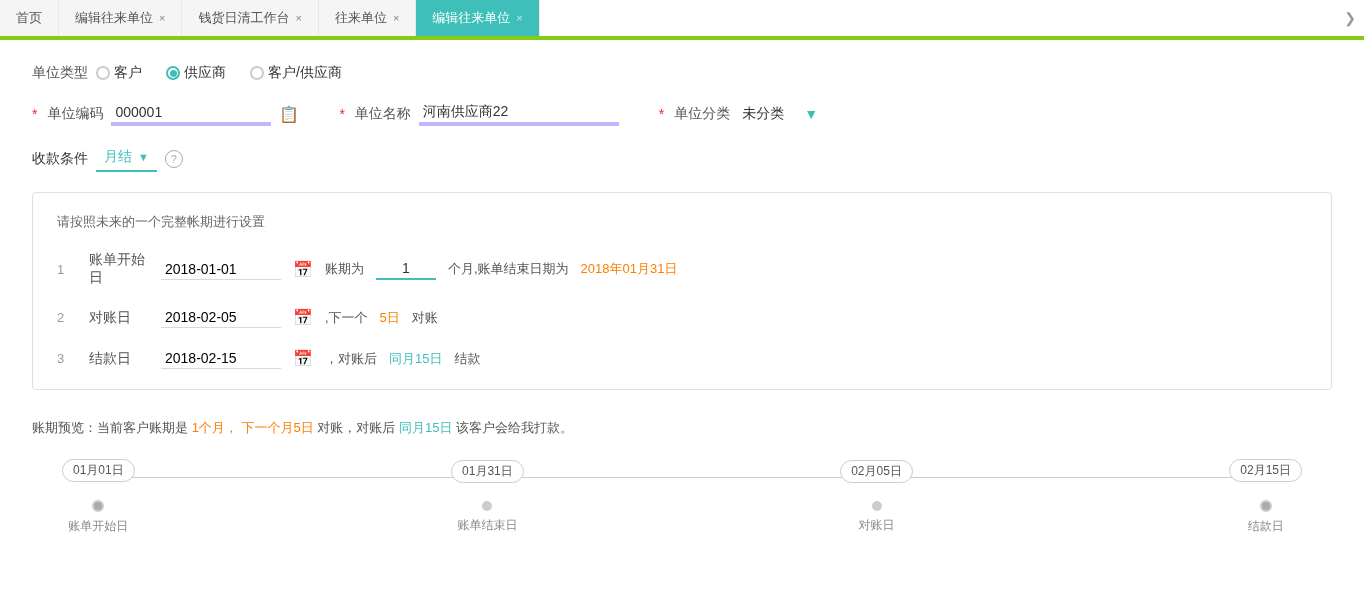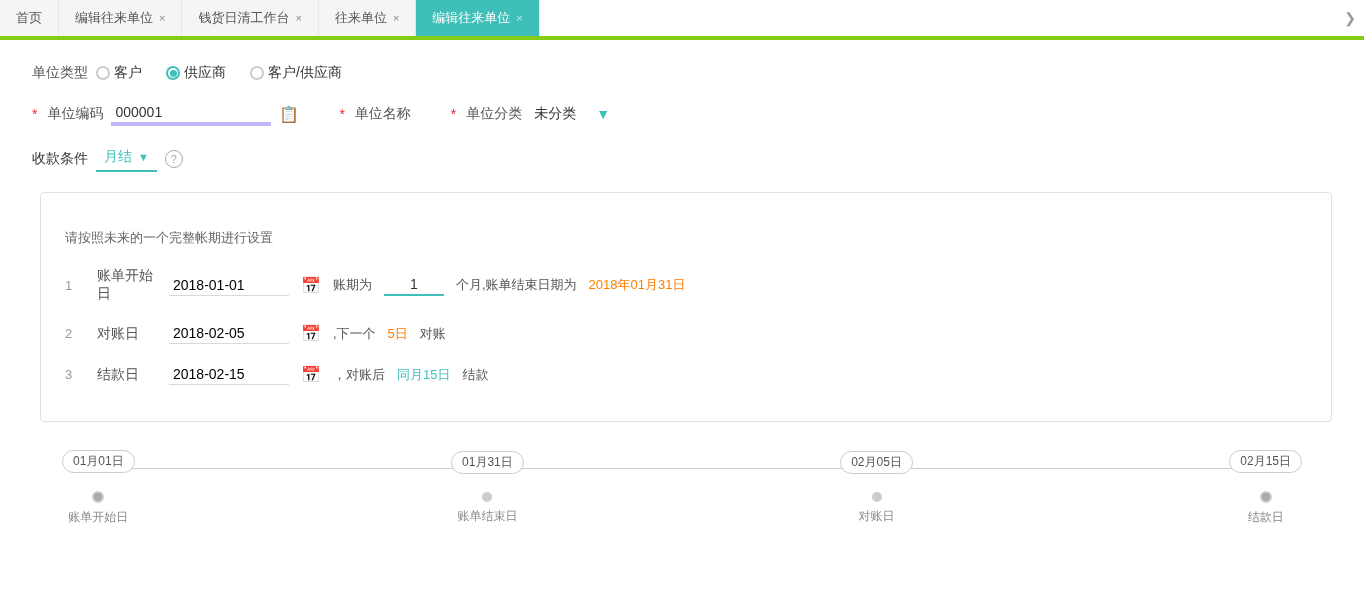--- a/index.html
+++ b/index.html
@@ -149,23 +149,22 @@
       align-items: center;
       justify-content: center;
       font-size: 11px;
       cursor: pointer;
     }
 
     
     .period-box {
       border: 1px solid #e0e0e0;
       border-radius: 4px;
-      padding: 36px 24px;
+      padding: 20px 24px;
       margin-bottom: 16px;
-      margin-left: 8px;
     }
     .period-box-title {
       color: #666;
       margin-bottom: 20px;
       font-size: 13px;
     }
     .period-row {
       display: flex;
       align-items: center;
       gap: 12px;
@@ -324,20 +323,21 @@
   <div class="form-row">
     <div class="form-field">
       <span class="required-star">*</span>
       <label>单位编码</label>
       <input type="text" class="text-input" value="000001" style="">
       <span class="calendar-icon">📋</span>
     </div>
     <div class="form-field">
       <span class="required-star">*</span>
       <label>单位名称</label>
+      <input type="text" class="text-input name-input" value="河南供应商22" style="">
     </div>
     <div class="form-field">
       <span class="required-star">*</span>
       <label>单位分类</label>
       <span style="margin-left:4px; color:#333;">未分类</span>
       <span class="dropdown-icon" style="margin-left:12px; color:#3ebfb9;">▼</span>
     </div>
   </div>
 
   <div class="payment-condition">
@@ -378,20 +378,28 @@
       <span class="period-label">结款日</span>
       <input type="text" class="period-input" value="2018-02-15" style="">
       <span class="calendar-icon">📅</span>
       <span class="period-desc">，对账后</span>
       <span class="period-desc highlight-teal">同月15日</span>
       <span class="period-desc">结款</span>
     </div>
   </div>
 
   <div class="preview-section">
+    <div class="preview-text">
+      <span>账期预览：当前客户账期是</span>
+      <span class="highlight-orange">1个月，</span>
+      <span class="highlight-orange">下一个月5日</span>
+      <span>对账，对账后</span>
+      <span class="highlight-teal">同月15日</span>
+      <span>该客户会给我打款。</span>
+    </div>
 
     <div style="position: relative; padding: 0 30px 40px;">
       <div class="timeline-line"></div>
       <div class="timeline-points">
 
         <div class="timeline-point">
           <div class="timeline-badge">01月01日</div>
           <div class="timeline-dot start"></div>
           <div class="timeline-sublabel">账单开始日</div>
         </div>

